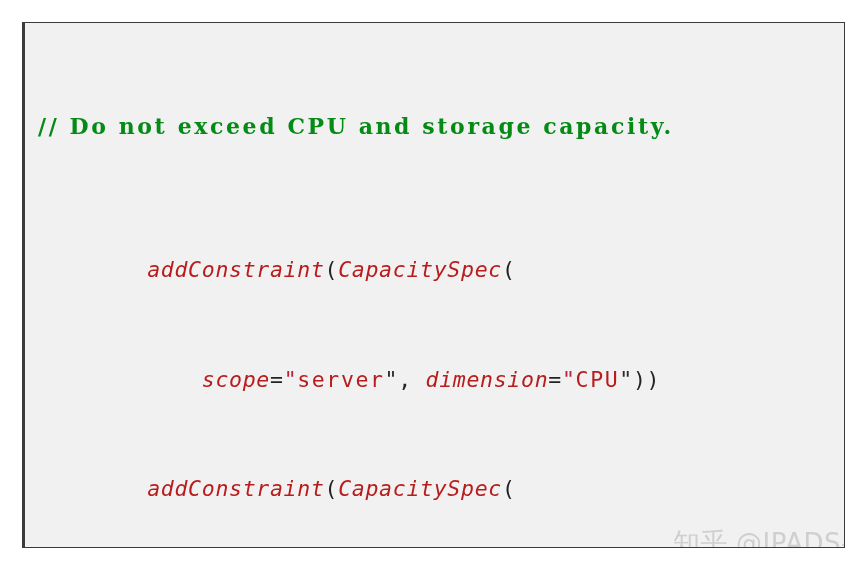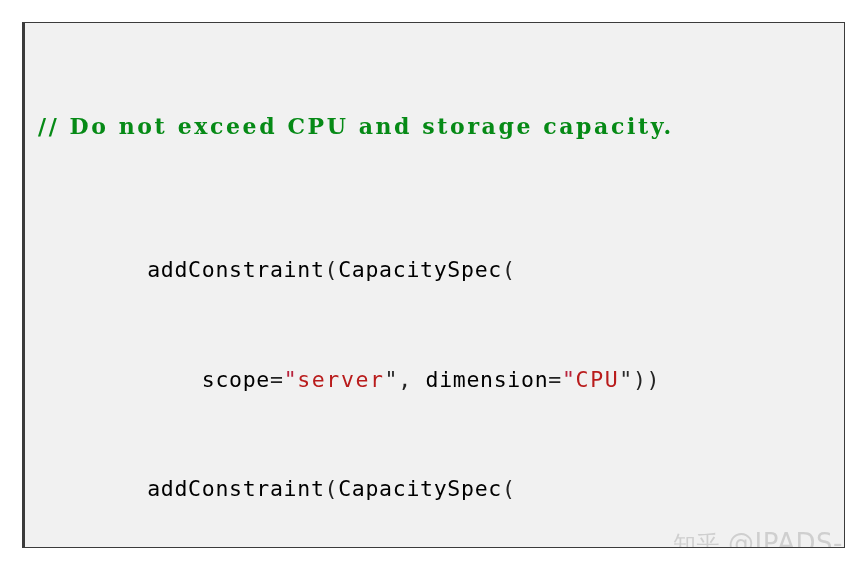--- a/index.html
+++ b/index.html
@@ -57,21 +57,21 @@
 
   
   .code-line.comment {
     font-family: "DejaVu Serif", "Liberation Serif", serif;
     color: #068a16;
     font-size: 22px;
     letter-spacing: 2.6px;
     font-weight: 700;
   }
 
-  .tok-ident   { color: #000000; }
+  .tok-ident   { color: #b91c1c; font-style: italic; }
   .tok-punct   { color: #232323; }
 
   
   .tok-quote-open  { color: #b8233c; }
   .tok-quote-close { color: #2a2a2a; }
   
   .tok-str     { color: #b91c1c; letter-spacing: 1.6px; }
 
   
   #watermark {
@@ -80,21 +80,21 @@
     top: 505px;
     font-family: "DejaVu Sans", "Liberation Sans", sans-serif;
     font-size: 27px;
     line-height: 30px;
     color: #cfcfcf;
     white-space: nowrap;
     pointer-events: none;
     user-select: none;
     letter-spacing: 0.5px;
   }
-  #watermark .wm-cjk { font-size: 23px; }
+  #watermark .wm-cjk { font-size: 27px; }
   #watermark .wm-handle { font-size: 26px; margin-left: 8px; }
 </style>
 </head>
 <body>
 
 <div id="page">
 
   <div id="code-box">
     <div id="code-listing">
 

